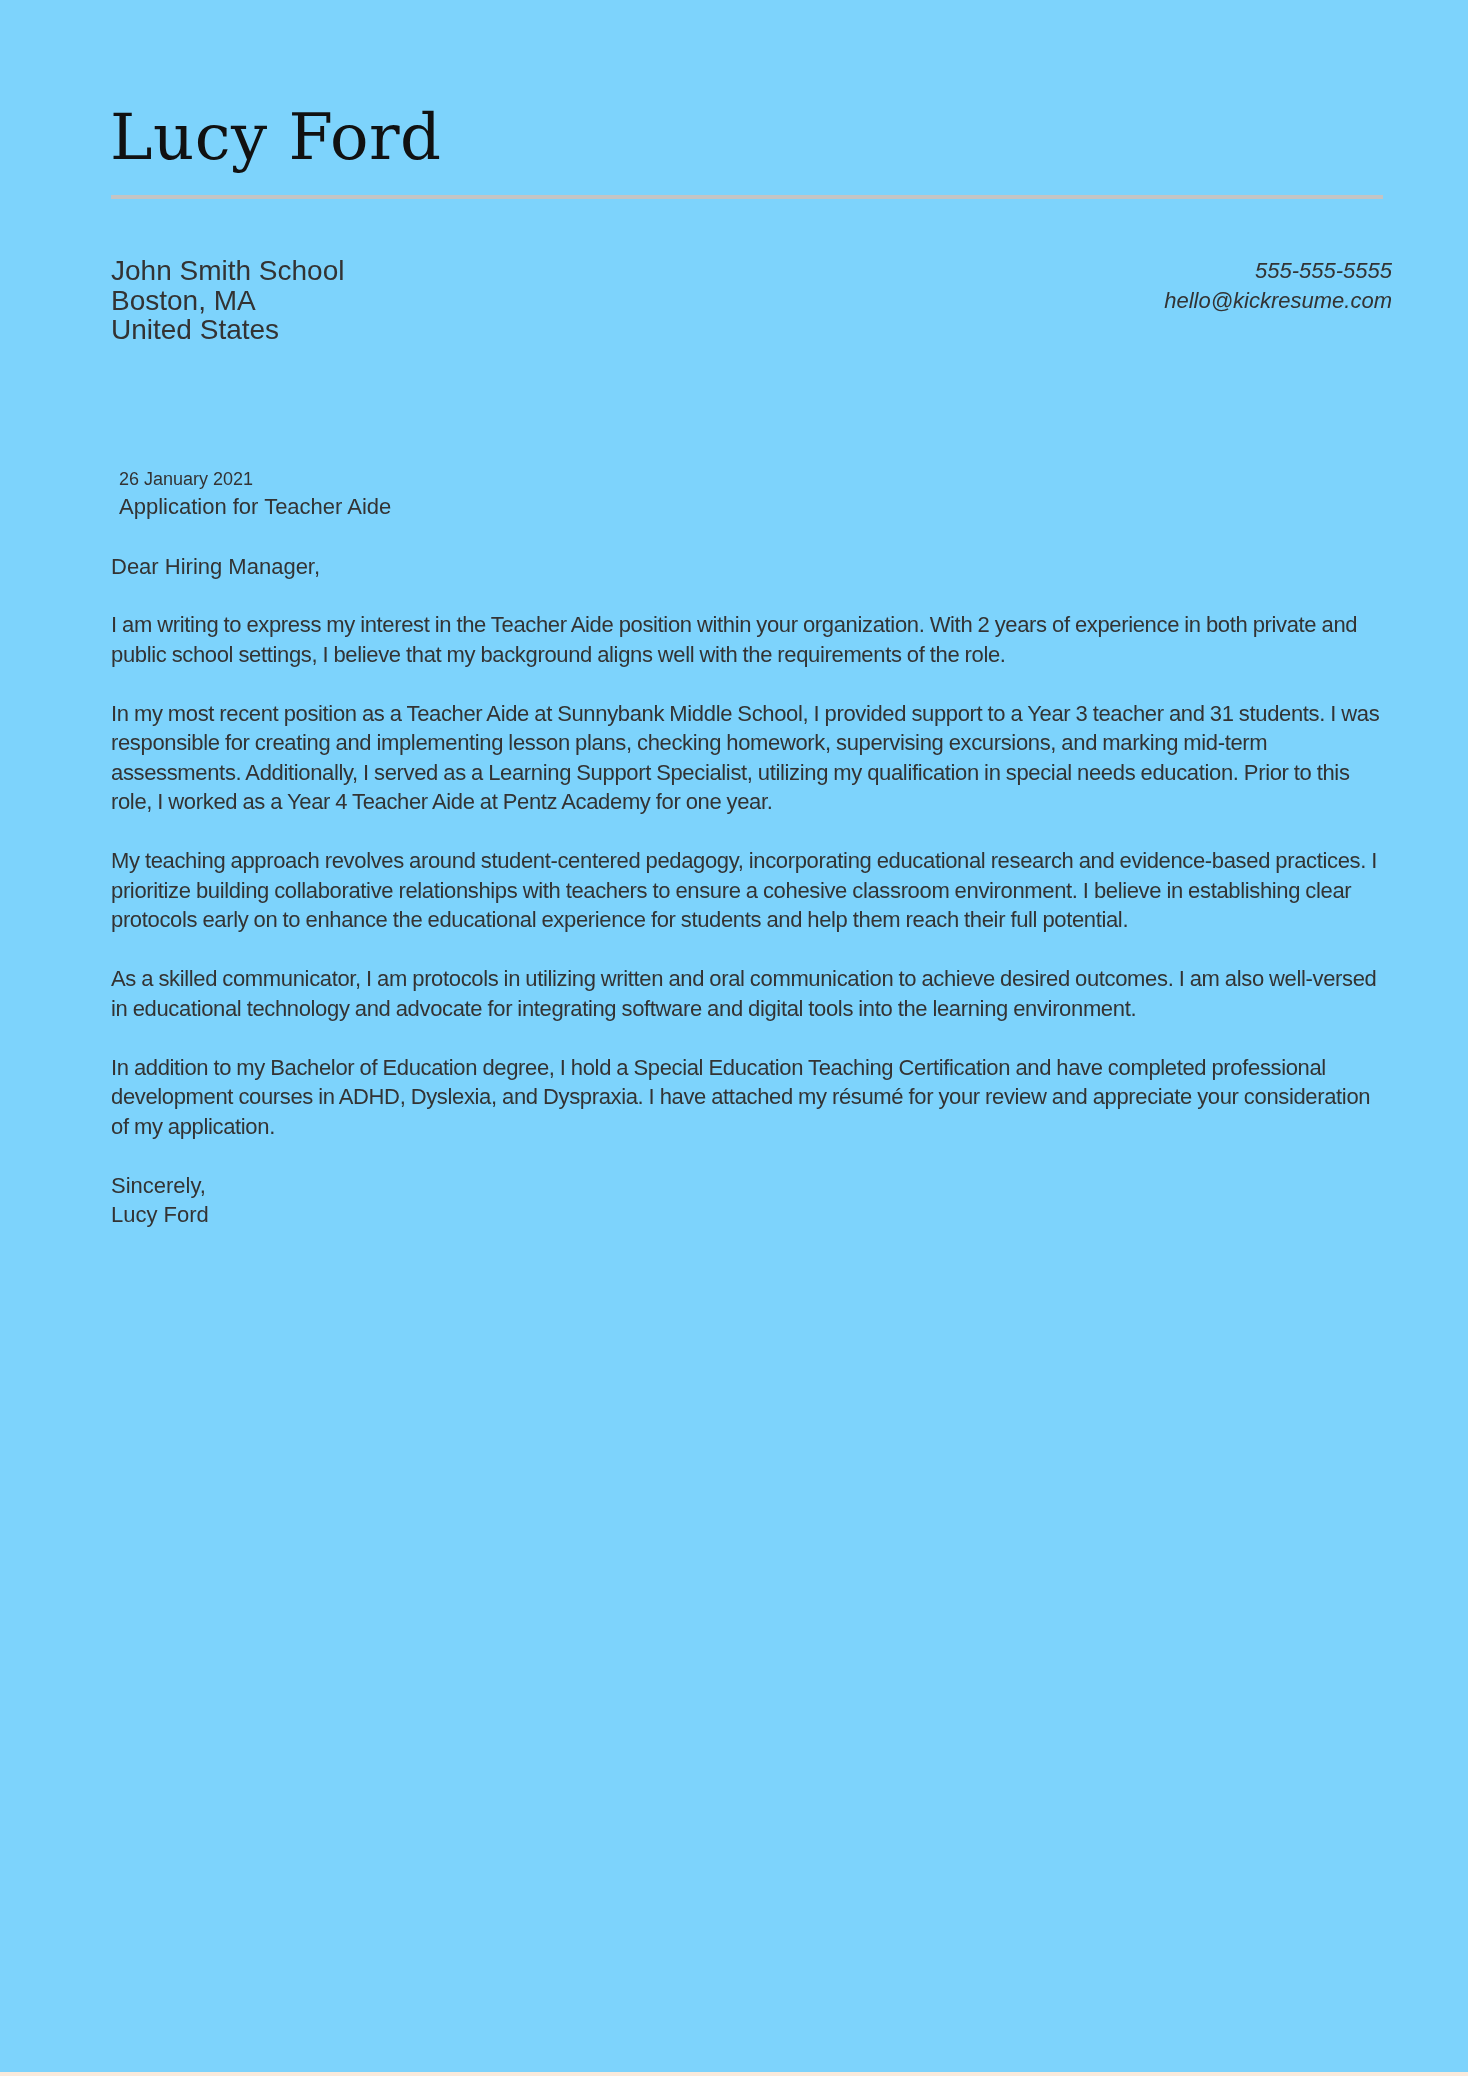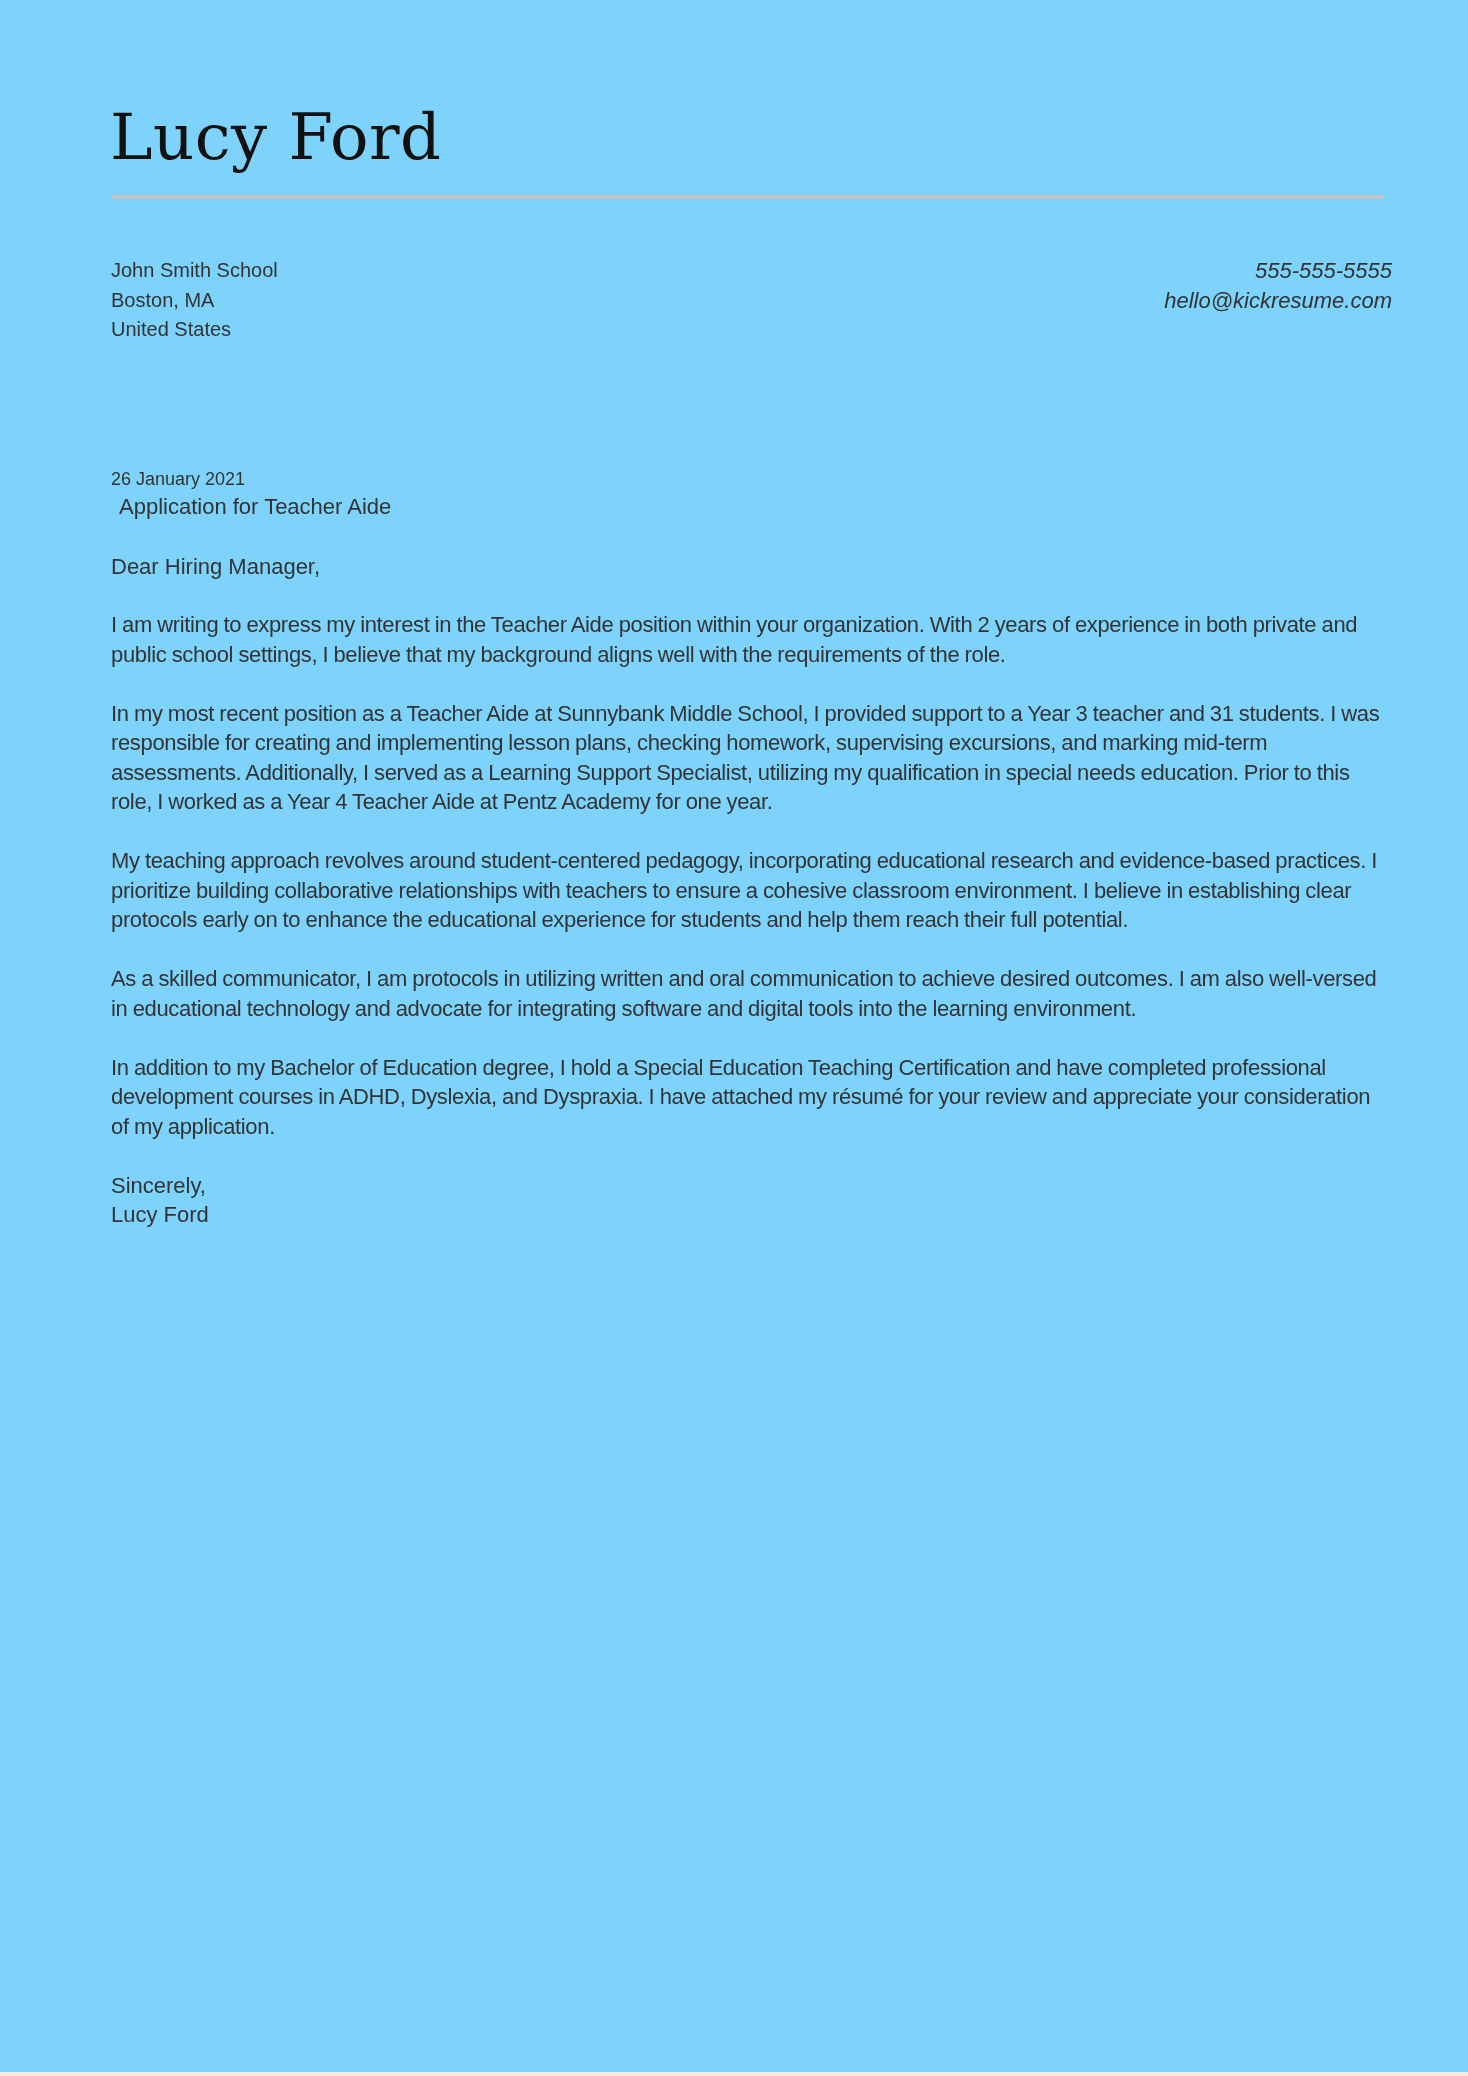--- a/index.html
+++ b/index.html
@@ -45,21 +45,21 @@
       width: 1272px;
       height: 4px;
       background: #c4c4c4;
       border: none;
       margin: 0;
     }
     .recipient {
       position: absolute;
       left: 111px;
       top: 256px;
-      font-size: 20px;
+      font-size: 28px;
       line-height: 29.5px;
     }
     .contact {
       position: absolute;
       right: 85px;
       top: 256px;
       text-align: right;
       font-size: 22px;
       line-height: 29.5px;
       font-style: italic;
@@ -71,20 +71,21 @@
       position: absolute;
       left: 111px;
       top: 466px;
       width: 1275px;
       font-size: 22px;
       line-height: 29.5px;
     }
     .date {
       font-size: 18px;
       line-height: 26px;
+      margin-left: 8px;
     }
     .subject {
       margin: 0 0 30px 8px;
     }
     .salutation {
       margin: 0 0 29px 0;
     }
     .para {
       margin: 0 0 29.5px 0;
       letter-spacing: -0.35px;

